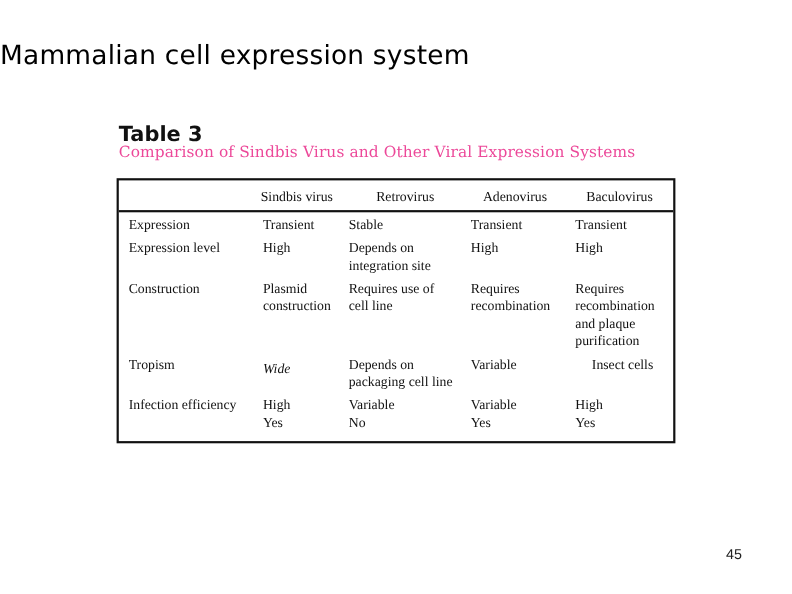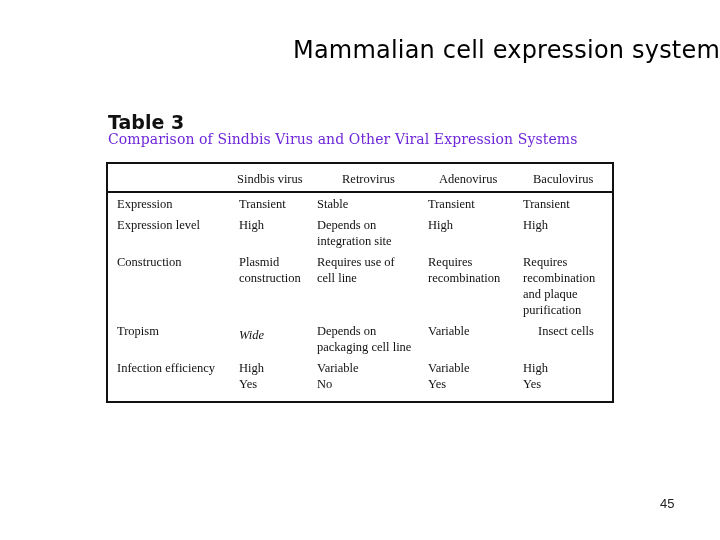--- a/index.html
+++ b/index.html
@@ -13,42 +13,42 @@
       position: relative;
       overflow: hidden;
       font-family: "DejaVu Sans", sans-serif;
       color: #000;
     }
     .slide-title {
       position: absolute;
       left: 0;
       top: 36px;
       width: 720px;
-      text-align: right;
+      text-align: left;
       font-family: "DejaVu Sans", sans-serif;
       font-size: 24px;
       letter-spacing: 0.2px;
       color: #000;
     }
     .table-caption-label {
       position: absolute;
       left: 108px;
       top: 111px;
       font-family: "DejaVu Sans", sans-serif;
       font-weight: bold;
       font-size: 19px;
       color: #111;
     }
     .table-caption-title {
       position: absolute;
       left: 108px;
       top: 131px;
       font-family: "DejaVu Serif", serif;
       font-size: 14px;
-      color: #6d28d9;
+      color: #ec4899;
       letter-spacing: 0.1px;
     }
     .table-frame {
       position: absolute;
       left: 106px;
       top: 162px;
       width: 504px;
       height: 237px;
       border: 2px solid #111;
     }

